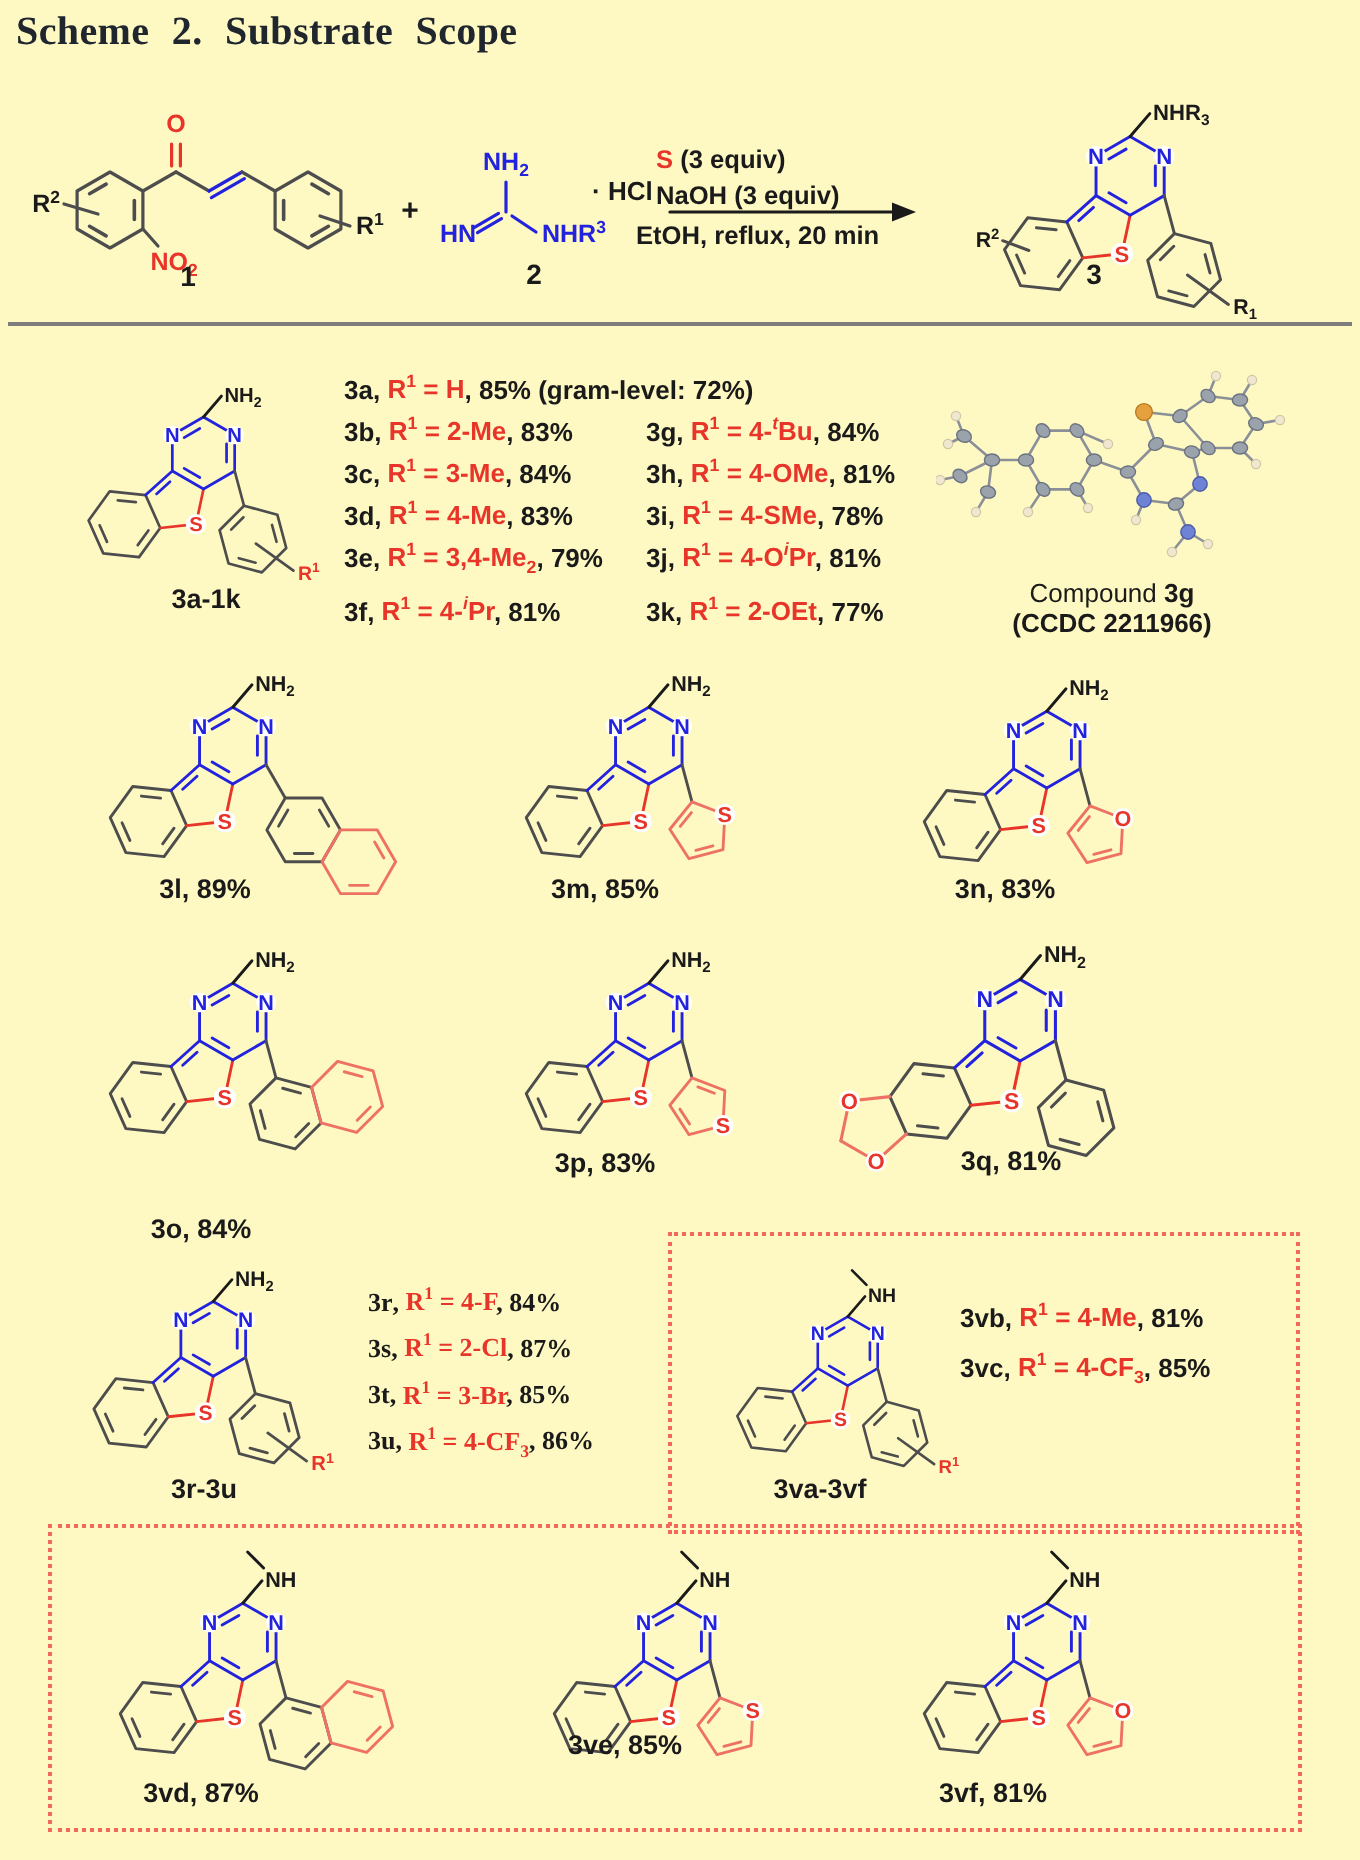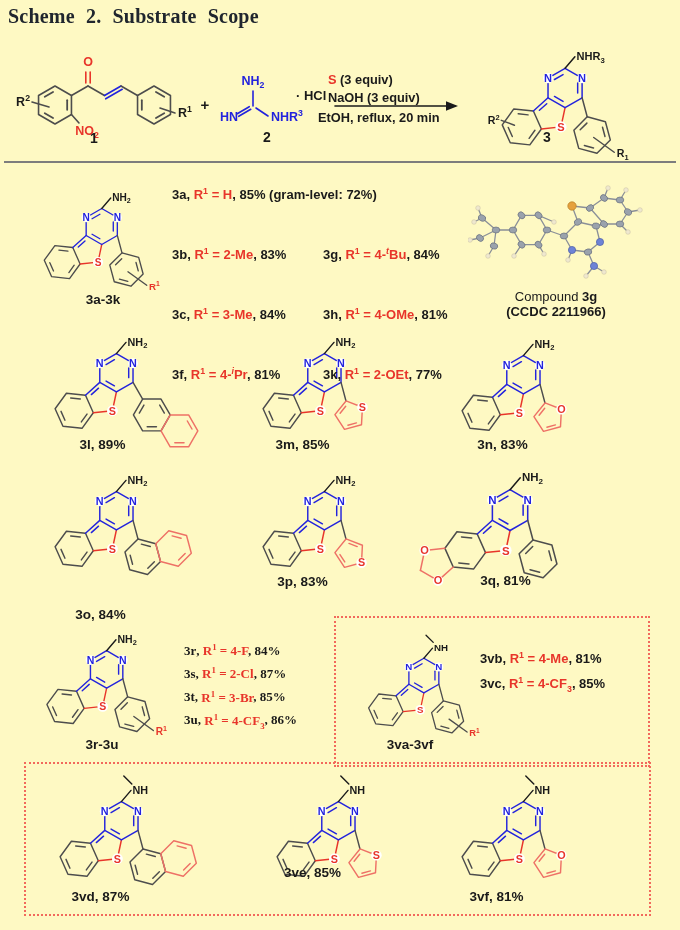--- a/index.html
+++ b/index.html
@@ -12,21 +12,21 @@
   svg{display:block;}
   .lbl{position:absolute;font-size:13.5px;font-weight:600;text-align:center;white-space:nowrap;color:#1a1a1a;}
   .lbl b{font-weight:700;}
   .list{position:absolute;font-size:13px;font-weight:600;white-space:nowrap;color:#1a1a1a;}
   .list b{font-weight:700;}
   .red{color:#e8352a;}
   sup{font-size:68%;}
   sub{font-size:68%;}
   .it{font-style:italic;}
   .row{display:block;}
-  .c1{display:inline-block;width:151px;margin-top:39px;}
+  .c1{display:inline-block;width:151px;}
   .dashbox{position:absolute;border:2px dotted #f2695c;}
   .caption{position:absolute;font-size:13px;text-align:center;white-space:nowrap;}
   .caption b{font-weight:700;}
   .cond{position:absolute;font-size:12.8px;font-weight:600;text-align:left;}
 </style>
 </head>
 <body>
 
 <div id="canvas">
 
@@ -576,38 +576,40 @@
         <circle cx="118" cy="98" r="2.3" fill="#efe8cf" stroke="#cfc6a8" stroke-width="0.6"></circle>
         <circle cx="136" cy="94" r="2.3" fill="#efe8cf" stroke="#cfc6a8" stroke-width="0.6"></circle>
         <circle cx="100" cy="82" r="2.3" fill="#efe8cf" stroke="#cfc6a8" stroke-width="0.6"></circle>
       </g>
     </svg>
   <div class="caption" style="left:476px;top:289px;width:160px;">
     <span>Compound </span><b>3g</b>
   </div>
   <div class="caption" style="left:476px;top:304px;width:160px;font-weight:700;">(CCDC 2211966)</div>
 
-  <div class="lbl" style="left:48px;top:292px;width:110px;font-weight:700;">3a-3k</div>
+  <div class="lbl" style="left:48px;top:292px;width:110px;font-weight:700;">3a-1k</div>
   <div class="lbl" style="left:47px;top:737px;width:110px;font-weight:700;">3r-3u</div>
   <div class="lbl" style="left:350px;top:737px;width:120px;font-weight:700;">3va-3vf</div>
 
   <div class="lbl" style="left:40px;top:437px;width:125px;"><b>3l</b>, 89%</div>
   <div class="lbl" style="left:240px;top:437px;width:125px;"><b>3m</b>, 85%</div>
   <div class="lbl" style="left:440px;top:437px;width:125px;"><b>3n</b>, 83%</div>
   <div class="lbl" style="left:38px;top:574px;width:125px;margin-top:33px;"><b>3o</b>, 84%</div>
   <div class="lbl" style="left:240px;top:574px;width:125px;"><b>3p</b>, 83%</div>
   <div class="lbl" style="left:443px;top:573px;width:125px;"><b>3q</b>, 81%</div>
   <div class="lbl" style="left:38px;top:889px;width:125px;"><b>3vd</b>, 87%</div>
   <div class="lbl" style="left:250px;top:837px;width:125px;margin-top:28px;"><b>3ve</b>, 85%</div>
   <div class="lbl" style="left:434px;top:889px;width:125px;"><b>3vf</b>, 81%</div>
 
   <div class="list" id="list-ak" style="left:172px;top:183px;line-height:17.7px;">
       <div class="row"><b>3a</b>, <span class="red">R<sup>1</sup> = H</span>, 85% (gram-level: 72%)</div>
       <div class="row"><span class="c1"><b>3b</b>, <span class="red">R<sup>1</sup> = 2-Me</span>, 83%</span><span><b>3g</b>, <span class="red">R<sup>1</sup> = 4-<sup class="it">t</sup>Bu</span>, 84%</span></div>
       <div class="row"><span class="c1"><b>3c</b>, <span class="red">R<sup>1</sup> = 3-Me</span>, 84%</span><span><b>3h</b>, <span class="red">R<sup>1</sup> = 4-OMe</span>, 81%</span></div>
+      <div class="row"><span class="c1"><b>3d</b>, <span class="red">R<sup>1</sup> = 4-Me</span>, 83%</span><span><b>3i</b>, <span class="red">R<sup>1</sup> = 4-SMe</span>, 78%</span></div>
+      <div class="row"><span class="c1"><b>3e</b>, <span class="red">R<sup>1</sup> = 3,4-Me<sub>2</sub></span>, 79%</span><span><b>3j</b>, <span class="red">R<sup>1</sup> = 4-O<sup class="it">i</sup>Pr</span>, 81%</span></div>
       <div class="row"><span class="c1"><b>3f</b>, <span class="red">R<sup>1</sup> = 4-<sup class="it">i</sup>Pr</span>, 81%</span><span><b>3k</b>, <span class="red">R<sup>1</sup> = 2-OEt</span>, 77%</span></div>
     </div>
   <div class="list" id="list-ru" style="left:184px;top:638px;line-height:18.8px;font-family:Liberation Serif, serif;">
       <div class="row"><b>3r</b>, <span class="red">R<sup>1</sup> = 4-F</span>, 84%</div>
       <div class="row"><b>3s</b>, <span class="red">R<sup>1</sup> = 2-Cl</span>, 87%</div>
       <div class="row"><b>3t</b>, <span class="red">R<sup>1</sup> = 3-Br</span>, 85%</div>
       <div class="row"><b>3u</b>, <span class="red">R<sup>1</sup> = 4-CF<sub>3</sub></span>, 86%</div>
     </div>
   <div class="list" id="list-va" style="left:480px;top:645px;line-height:20.2px;">
       <div class="row"><b>3vb</b>, <span class="red">R<sup>1</sup> = 4-Me</span>, 81%</div>

